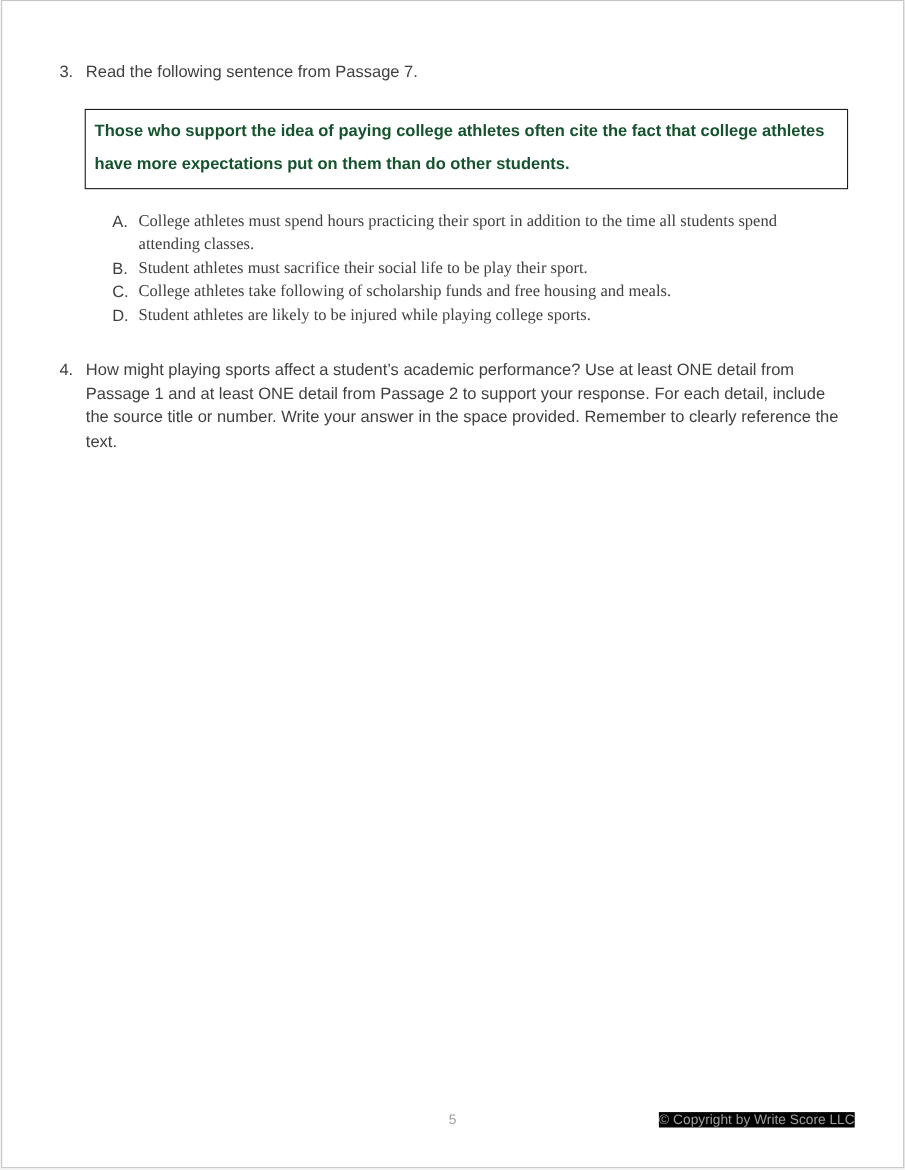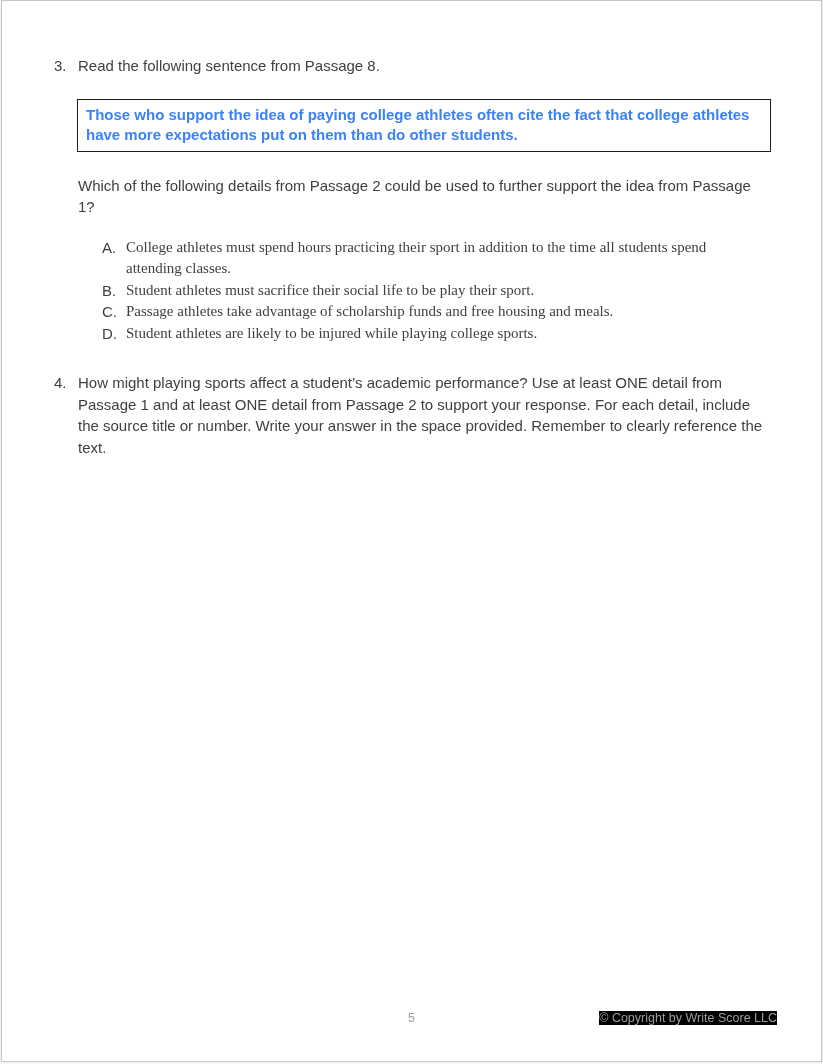--- a/index.html
+++ b/index.html
@@ -34,23 +34,23 @@
     color: #3f3f3f;
   }
   .q-text {
     flex: 1 1 auto;
   }
   .quote-box {
     margin: 22px 0 0 23px;
     border: 1.5px solid #1c1c1c;
     padding: 5px 9px 6px 8px;
     font-weight: bold;
-    color: #3b82f6;
+    color: #14532d;
     font-size: 15px;
-    line-height: 20px;
+    line-height: 30px;
   }
   .stem {
     margin: 23px 0 0 24px;
   }
   .options {
     margin: 19px 0 0 48px;
   }
   .option-row {
     display: flex;
     align-items: flex-start;
@@ -89,41 +89,40 @@
   }
 </style>
 </head>
 <body>
 
 <div class="page">
   <div class="content">
 
     <div class="q-row">
       <span class="q-num">3.</span>
-      <span class="q-text">Read the following sentence from Passage 8.</span>
+      <span class="q-text">Read the following sentence from Passage 7.</span>
     </div>
 
     <div class="quote-box">
       <span>Those who support the idea of paying college athletes often cite the fact that college athletes have more expectations put on them than do other students.</span>
     </div>
 
-    <div class="stem">Which of the following details from Passage 2 could be used to further support the idea from Passage 1?</div>
 
     <div class="options">
       <div class="option-row">
         <span class="option-letter">A.</span>
         <span class="option-text">College athletes must spend hours practicing their sport in addition to the time all students spend attending classes.</span>
       </div>
       <div class="option-row">
         <span class="option-letter">B.</span>
         <span class="option-text">Student athletes must sacrifice their social life to be play their sport.</span>
       </div>
       <div class="option-row">
         <span class="option-letter">C.</span>
-        <span class="option-text">Passage athletes take advantage of scholarship funds and free housing and meals.</span>
+        <span class="option-text">College athletes take following of scholarship funds and free housing and meals.</span>
       </div>
       <div class="option-row">
         <span class="option-letter">D.</span>
         <span class="option-text">Student athletes are likely to be injured while playing college sports.</span>
       </div>
     </div>
 
     <div class="q-row q4-block">
       <span class="q-num">4.</span>
       <span class="q-text">How might playing sports affect a student’s academic performance? Use at least ONE detail from Passage 1 and at least ONE detail from Passage 2 to support your response. For each detail, include the source title or number. Write your answer in the space provided. Remember to clearly reference the text.</span>

